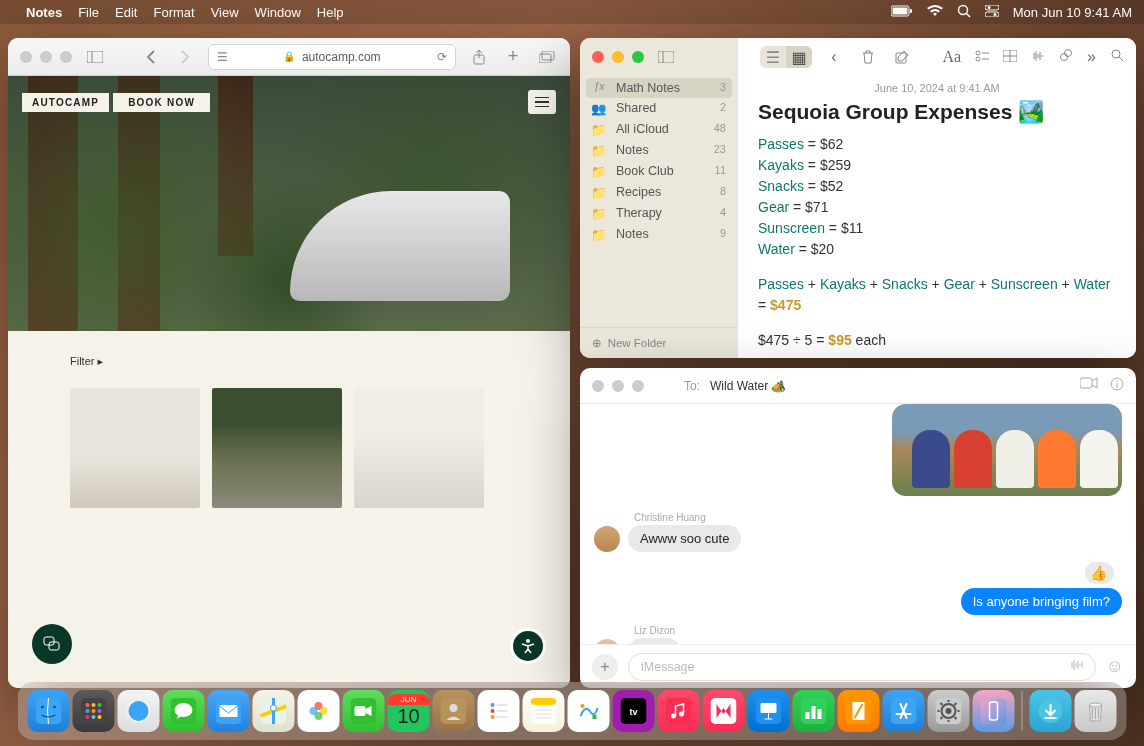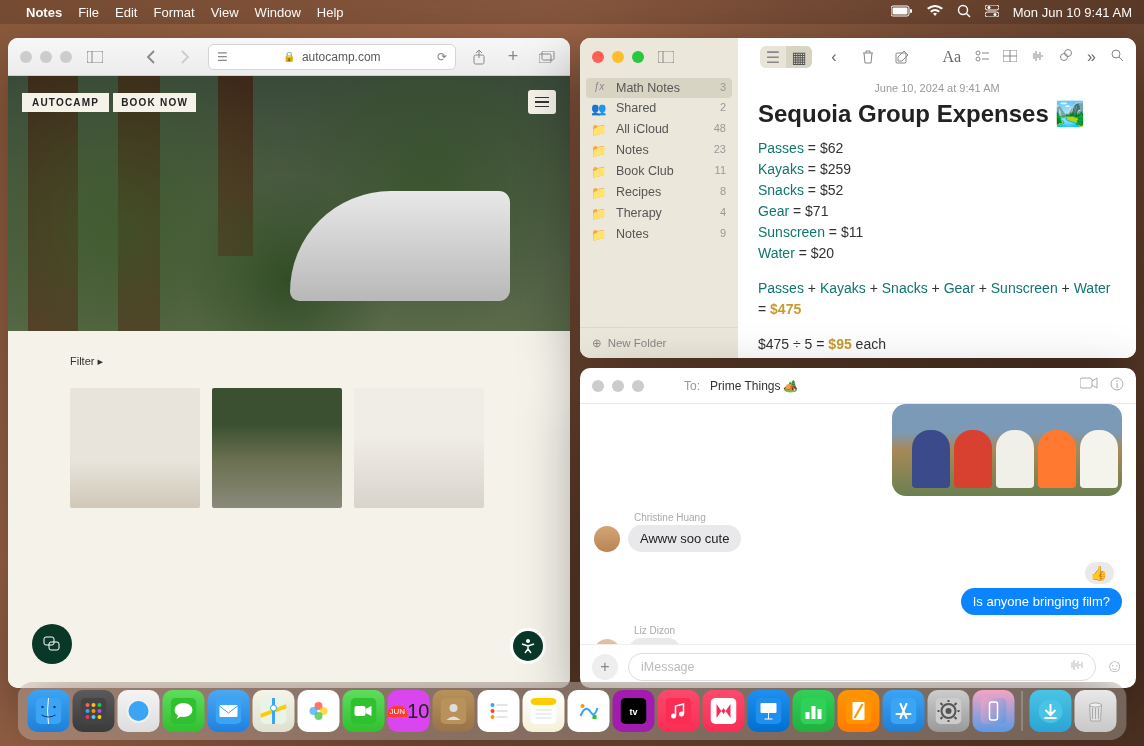--- a/index.html
+++ b/index.html
@@ -30,21 +30,21 @@
 .url-bar { flex:1; height:26px; background:#fff; border:1px solid #d5d5d5; border-radius:6px; display:flex; align-items:center; justify-content:center; gap:6px; font-size:12px; color:#5a5a5a; position:relative; }
 .url-bar .lock { font-size:10px; }
 .url-bar .reload { position:absolute; right:8px; color:#888; }
 .safari-body { flex:1; background:#f5f2ea; overflow:hidden; position:relative; }
 .hero { height:255px; background:linear-gradient(180deg,#3a4a3a 0%,#4a5a42 40%,#5a6a4a 100%); position:relative; overflow:hidden; }
 .hero .tree { position:absolute; background:linear-gradient(#3d2819,#5a3a28); }
 .hero .trailer { position:absolute; right:60px; bottom:30px; width:220px; height:110px; background:linear-gradient(180deg,#e8e8e8,#b8b8b8); border-radius:50% 12px 12px 10px / 100% 12px 12px 10px; }
 .hero .foliage { position:absolute; width:100%; height:100%; background:radial-gradient(circle at 20% 60%,rgba(60,90,40,0.7) 0%,transparent 40%),radial-gradient(circle at 75% 40%,rgba(50,80,35,0.6) 0%,transparent 35%),radial-gradient(circle at 50% 80%,rgba(40,70,30,0.8) 0%,transparent 30%); }
 .hero-top { position:absolute; top:14px; left:14px; right:14px; display:flex; justify-content:space-between; align-items:center; }
 .brand-box { background:#f5f2ea; padding:4px 10px; font-size:10px; letter-spacing:1.2px; font-weight:700; color:#222; }
-.book-box { background:#f5f2ea; padding:4px 8px; font-size:10px; letter-spacing:1.2px; font-weight:700; color:#222; margin-left:4px;text-align:right; }
+.book-box { background:#f5f2ea; padding:4px 15px; font-size:10px; letter-spacing:1.2px; font-weight:700; color:#222; margin-left:4px;text-align:right; }
 .hamburger { width:28px; height:24px; background:#f5f2ea; border-radius:3px; display:flex; flex-direction:column; justify-content:center; align-items:center; gap:3px; }
 .hamburger span { width:14px; height:1.5px; background:#333; }
 .page-text { padding:26px 62px 14px; }
 .eyebrow { font-size:10px; letter-spacing:1.4px; color:#444; margin-bottom:14px; }
 .headline { font-family:"Times New Roman",serif; font-size:31px; line-height:1.18; color:#222; font-weight:400; }
 .filter-row { padding:0 62px; font-size:11px; color:#333; margin-top:24px; }
 .cards { display:flex; gap:12px; padding:20px 62px 0; }
 .card { width:130px; height:120px; background:linear-gradient(#ddd,#bbb); border-radius:2px; position:relative; overflow:hidden; }
 .card.c1 { background:linear-gradient(180deg,#e8e4dc 60%,#d0c8b8); }
 .card.c2 { background:linear-gradient(180deg,#3a5030 30%,#6a7050 60%,#8a8a7a); }
@@ -63,21 +63,21 @@
 .notes-tb-right { margin-left:auto; display:flex; gap:14px; color:#6a6a6a; }
 .notes-sidebar { width:158px; background:#ebe7da; padding-top:40px; font-size:12.5px; color:#555; display:flex; flex-direction:column; }
 .folder-row { display:flex; padding:3px 12px; gap:10px; }
 .folder-row.selected { background:#d8d4c4; border-radius:4px; margin:0 6px; padding:3px 6px; }
 .folder-row .cnt { margin-left:auto; color:#999; font-size:11px; }
 .folder-row .ico { width:14px; color:#c4a942; display:flex; justify-content:center; }
 .folder-section { padding:8px 12px 2px; font-size:10.5px; color:#999; font-weight:500; }
 .new-folder { margin-top:auto; padding:8px 12px; font-size:11.5px; color:#888; display:flex; align-items:center; gap:6px; border-top:1px solid #ddd9cc; }
 .notes-main { flex:1; background:#fff; padding:44px 20px 12px; overflow:hidden; }
 .note-date { text-align:center; font-size:11px; color:#999; margin-bottom:6px; }
-.note-title { font-size:24px; font-weight:700; color:#222; margin-bottom:10px; }
+.note-title { font-size:21px; font-weight:700; color:#222; margin-bottom:10px; }
 .note-body { font-size:14px; line-height:1.5; color:#333; }
 .note-body .var { color:#0f766e; font-weight:500; }
 .note-body .res { color:#c99a2e; font-weight:600; }
 
 
 .messages { left:580px; top:368px; width:556px; height:320px; display:flex; flex-direction:column; background:#fff; }
 .msg-header { height:36px; border-bottom:1px solid #e8e8e8; display:flex; align-items:center; padding:9px 12px; gap:10px; font-size:12px; color:#666; }
 .msg-header .to { color:#999; }
 .msg-header .right { margin-left:auto; display:flex; gap:12px; color:#aaa; }
 .msg-body { flex:1; overflow:hidden; padding:8px 14px; position:relative; }
@@ -103,21 +103,21 @@
 .dock-item { width:42px; height:42px; border-radius:10px; display:flex; align-items:center; justify-content:center; font-size:24px; position:relative; }
 .dock-sep { width:1px; height:40px; background:rgba(255,255,255,0.4); margin:0 4px; }
 .di-finder{background:linear-gradient(#3ba4f4,#1e7fd6);}
 .di-launch{background:linear-gradient(#5a5a5a,#3a3a3a);}
 .di-safari{background:linear-gradient(#f4f4f4,#ddd);}
 .di-msg{background:linear-gradient(#5dde5d,#30c030);}
 .di-mail{background:linear-gradient(#4aa8f4,#2080e0);}
 .di-maps{background:linear-gradient(#f4f4e8,#e0e0d0);}
 .di-photos{background:#fff;}
 .di-ft{background:linear-gradient(#5dde5d,#30c030);}
-.di-cal{background:#d946ef; flex-direction:row; font-size:8px;}
+.di-cal{background:#22c55e; flex-direction:column; font-size:8px;}
 .di-cal .m{background:#ff3b30;color:#fff;width:100%;text-align:center;border-radius:8px 8px 0 0;padding:1px 0;}
 .di-cal .d{font-size:20px;color:#222;font-weight:400;}
 .di-contacts{background:linear-gradient(#b8925a,#98724a);}
 .di-remind{background:#fff;}
 .di-notes{background:linear-gradient(#fff,#f4f0d8);}
 .di-freeform{background:#fff;}
 .di-tv{background:#a21caf;}
 .di-music{background:linear-gradient(#fc4a6c,#fa2d55);}
 .di-news{background:linear-gradient(#fc4a6c,#fa2d55);}
 .di-keynote{background:linear-gradient(#2090f0,#0070d0);}
@@ -374,21 +374,21 @@
 
 <div class="window messages">
   <div class="msg-header">
     <div class="traffic dim">
         <span class="r"></span>
         <span class="y"></span>
         <span class="g"></span>
       </div>
     <div style="width:20px"></div>
     <span class="to">To:</span>
-    <span style="color:#333">Prime Things 🏕️</span>
+    <span style="color:#333">Wild Water 🏕️</span>
     <div class="right">
       <span><svg width="18" height="12">
             <rect x="0" y="1" width="12" height="10" rx="2" fill="none" stroke="#aaa"></rect>
             <path d="M12 4 L17 1 L17 11 L12 8" fill="none" stroke="#aaa"></path>
           </svg></span>
       <span><svg width="14" height="14">
             <circle cx="7" cy="7" r="6" fill="none" stroke="#aaa"></circle>
             <circle cx="7" cy="4" r="0.8" fill="#aaa"></circle>
             <line x1="7" y1="6" x2="7" y2="11" stroke="#aaa"></line>
           </svg></span>

